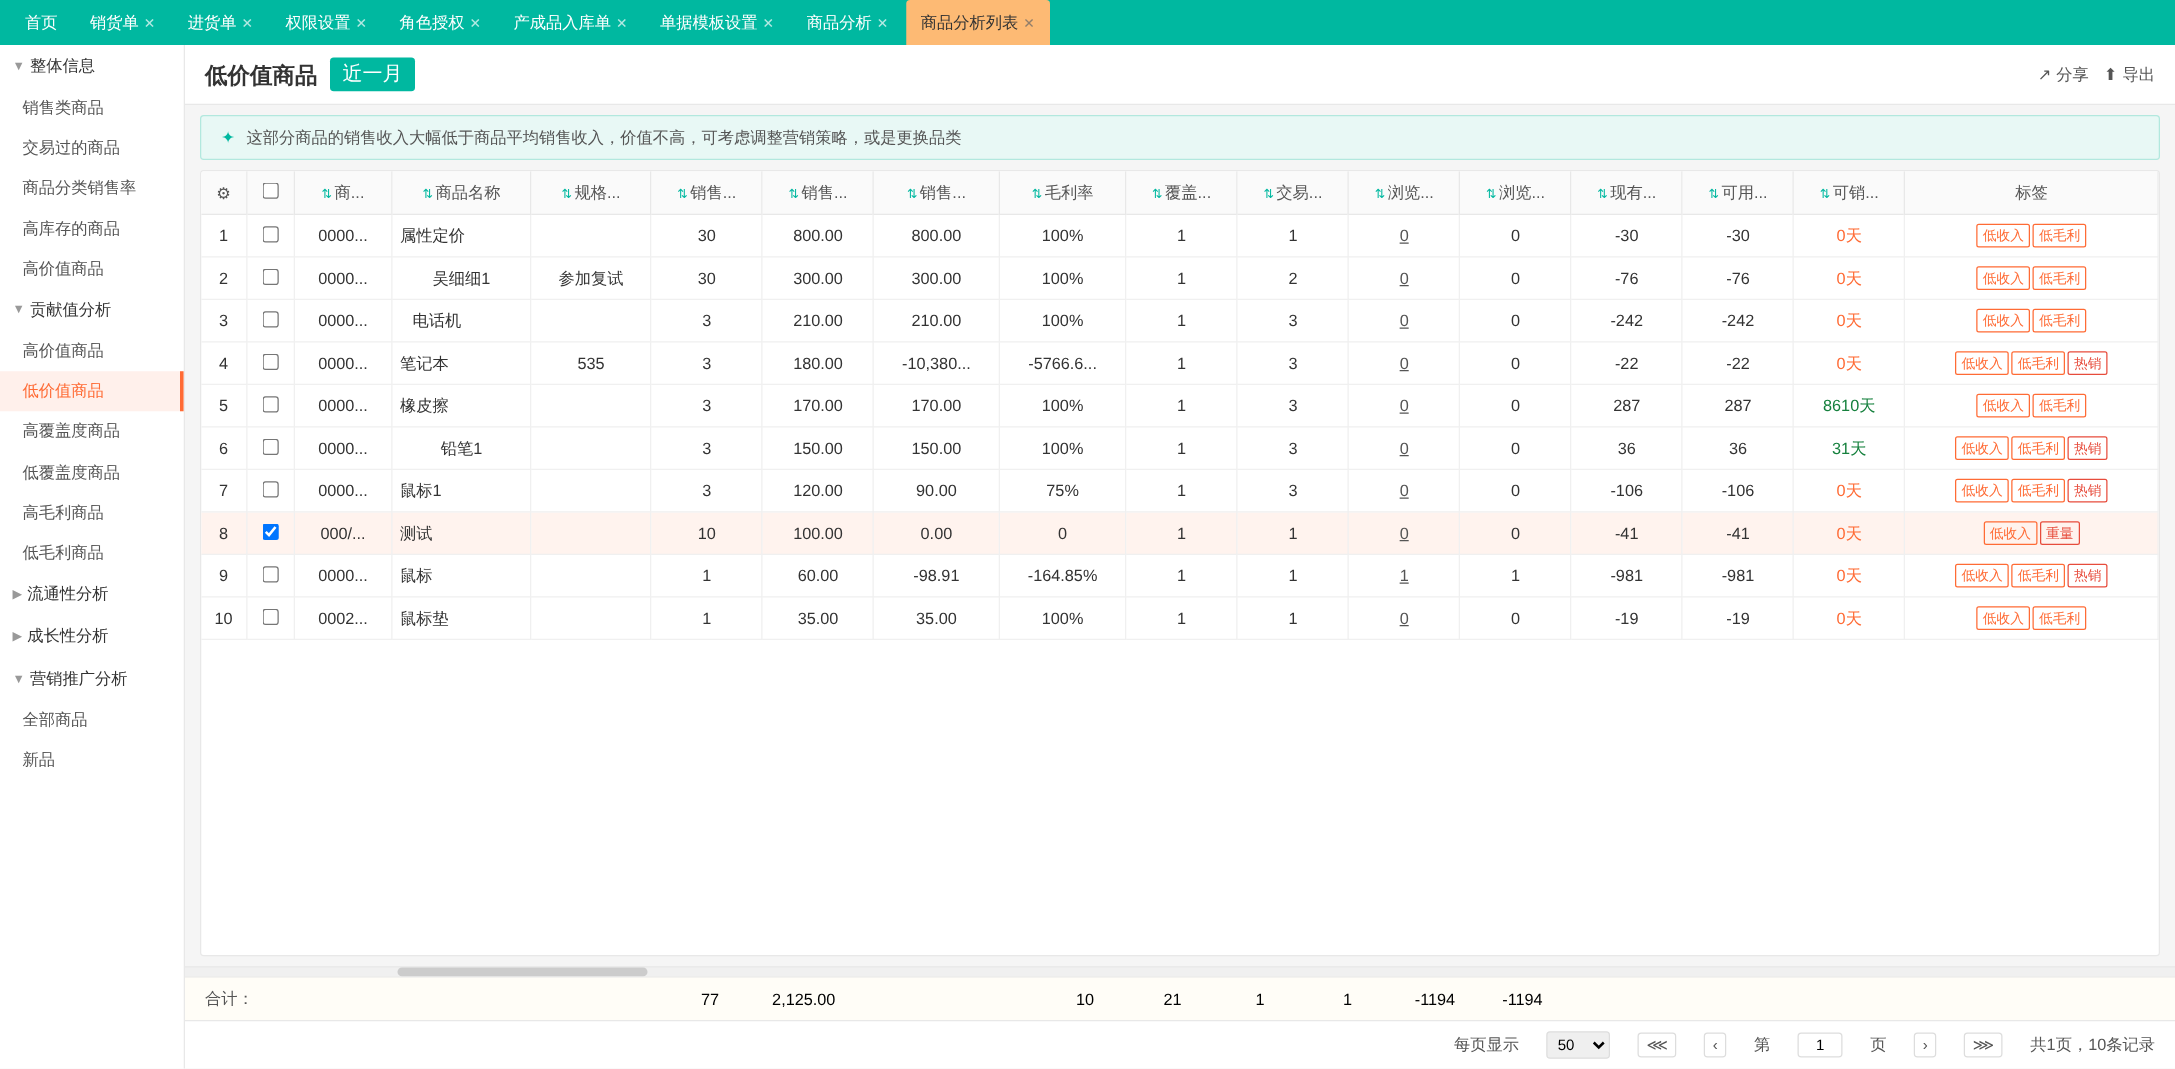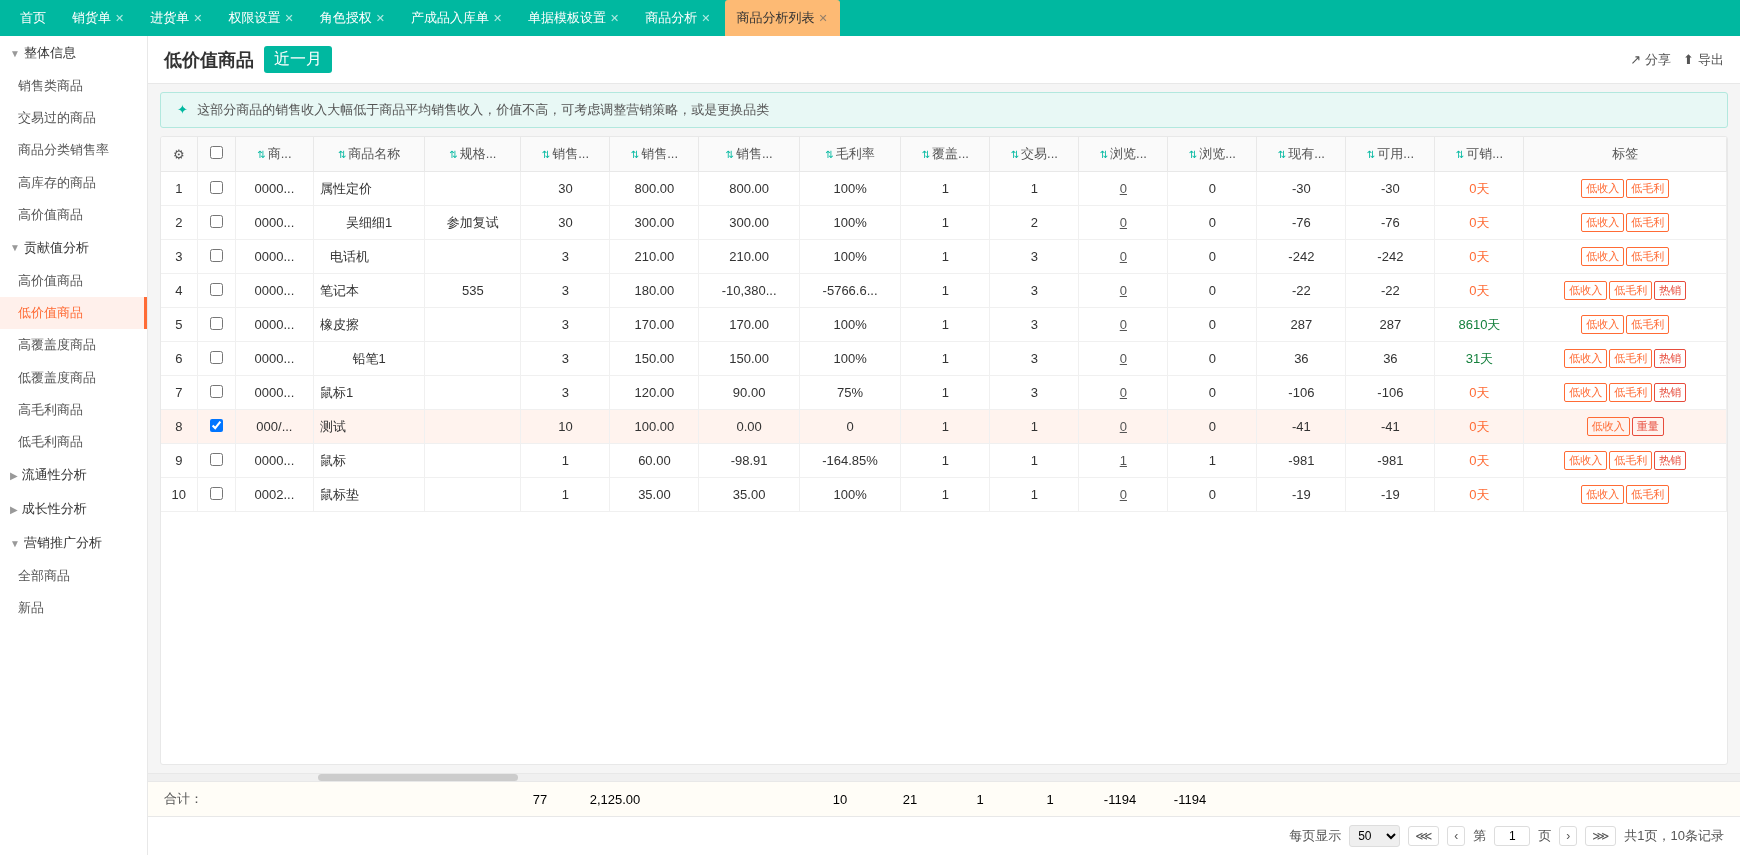--- a/index.html
+++ b/index.html
@@ -203,31 +203,31 @@
     
     .footer-bar {
       background: #fffdf7;
       border-top: 1px solid #e8e8e8;
       padding: 8px 16px;
       display: flex;
       align-items: center;
       flex-shrink: 0;
       font-size: 13px;
     }
-    .footer-total-label { color: #555; margin-right: 8px; }
+    .footer-total-label { color: #555; margin-right: 36px; }
 
     
     .pagination {
       background: #fff;
       border-top: 1px solid #e8e8e8;
       padding: 8px 16px;
       display: flex;
       align-items: center;
       justify-content: flex-end;
-      gap: 8px;
+      gap: 22px;
       flex-shrink: 0;
       font-size: 12px;
       color: #555;
     }
     .pagination select {
       border: 1px solid #ddd;
       border-radius: 3px;
       padding: 2px 4px;
       font-size: 12px;
     }

